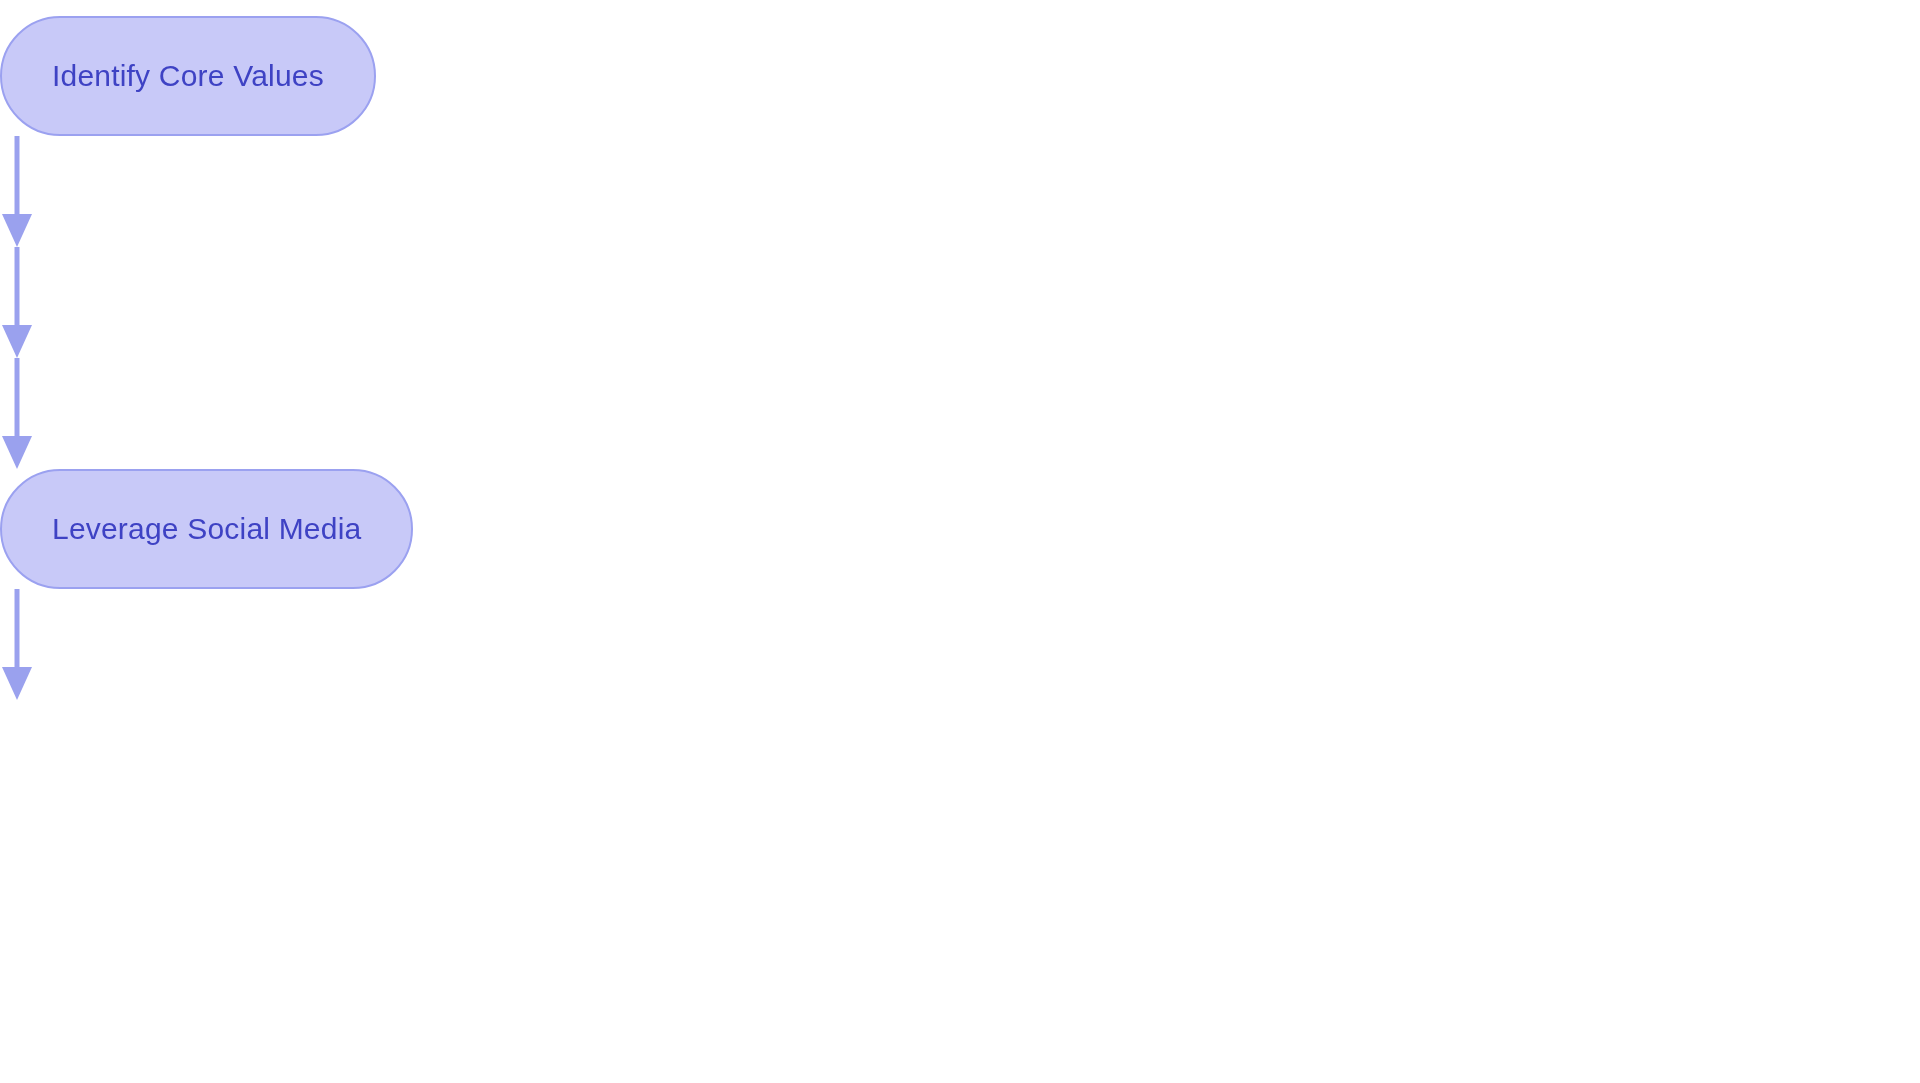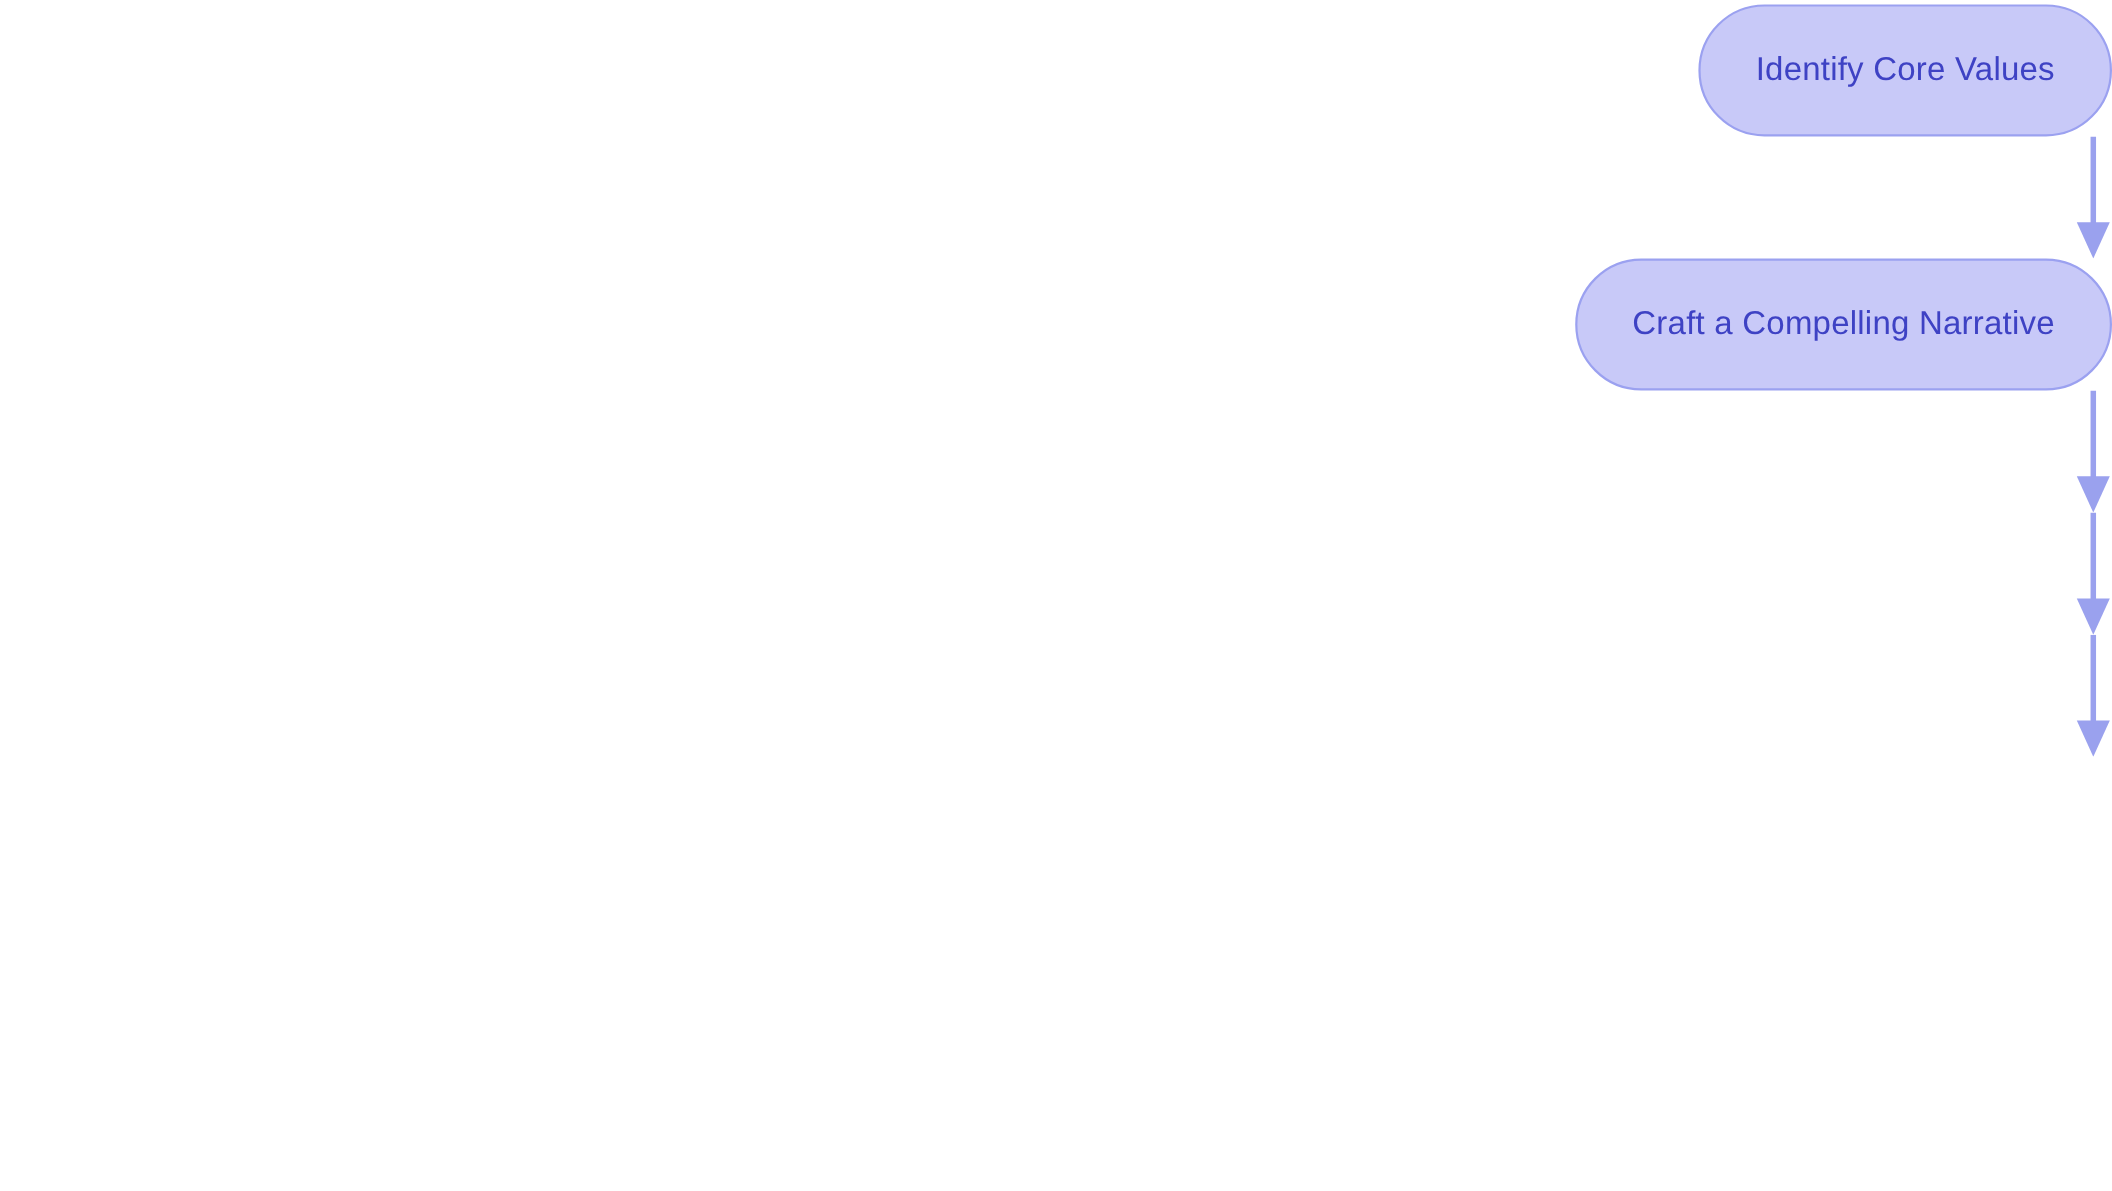--- a/index.html
+++ b/index.html
@@ -19,26 +19,26 @@
   }
   .canvas {
     position: relative;
     width: 1920px;
     height: 1083px;
     background: var(--canvas-bg);
   }
   .flow-column {
     position: absolute;
     left: 0;
-    top: 4px;
+    top: 16px;
     width: 100%;
     padding-top: 0;
     display: flex;
     flex-direction: column;
-    align-items: flex-end;
+    align-items: flex-start;
   }
   .node {
     height: 120px;
     padding: 0 50px;
     border-radius: 60px;
     background: var(--node-fill);
     border: 2px solid var(--node-border);
     display: flex;
     align-items: center;
     justify-content: center;
@@ -68,35 +68,35 @@
 
     <div class="node">
       <span class="node-label">Identify Core Values</span>
     </div>
 
     <svg class="arrow" viewBox="0 0 34 111" xmlns="http://www.w3.org/2000/svg">
       <line x1="17" y1="0" x2="17" y2="79" stroke="currentColor" stroke-width="5"></line>
       <polygon points="2,78 32,78 17,111" fill="currentColor"></polygon>
     </svg>
 
-    <div class="node">
-      <span class="node-label">Craft a Compelling Narrative</span>
-    </div>
 
     <svg class="arrow" viewBox="0 0 34 111" xmlns="http://www.w3.org/2000/svg">
       <line x1="17" y1="0" x2="17" y2="79" stroke="currentColor" stroke-width="5"></line>
       <polygon points="2,78 32,78 17,111" fill="currentColor"></polygon>
     </svg>
 
 
     <svg class="arrow" viewBox="0 0 34 111" xmlns="http://www.w3.org/2000/svg">
       <line x1="17" y1="0" x2="17" y2="79" stroke="currentColor" stroke-width="5"></line>
       <polygon points="2,78 32,78 17,111" fill="currentColor"></polygon>
     </svg>
 
+    <div class="node">
+      <span class="node-label">Leverage Social Media</span>
+    </div>
 
     <svg class="arrow" viewBox="0 0 34 111" xmlns="http://www.w3.org/2000/svg">
       <line x1="17" y1="0" x2="17" y2="79" stroke="currentColor" stroke-width="5"></line>
       <polygon points="2,78 32,78 17,111" fill="currentColor"></polygon>
     </svg>
 
 
   </div>
 </div>
 

